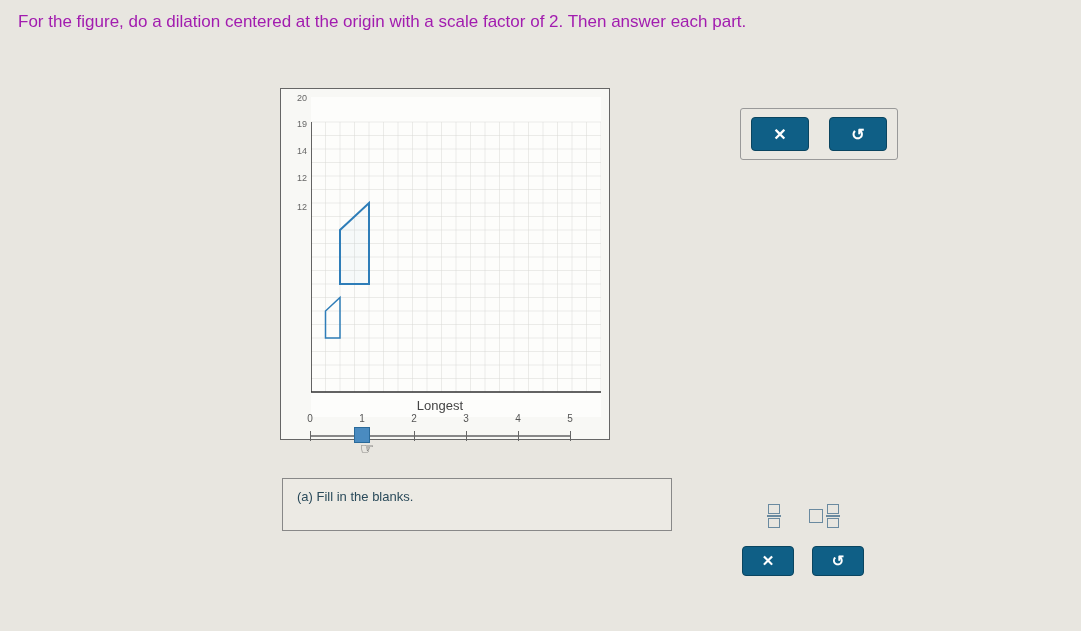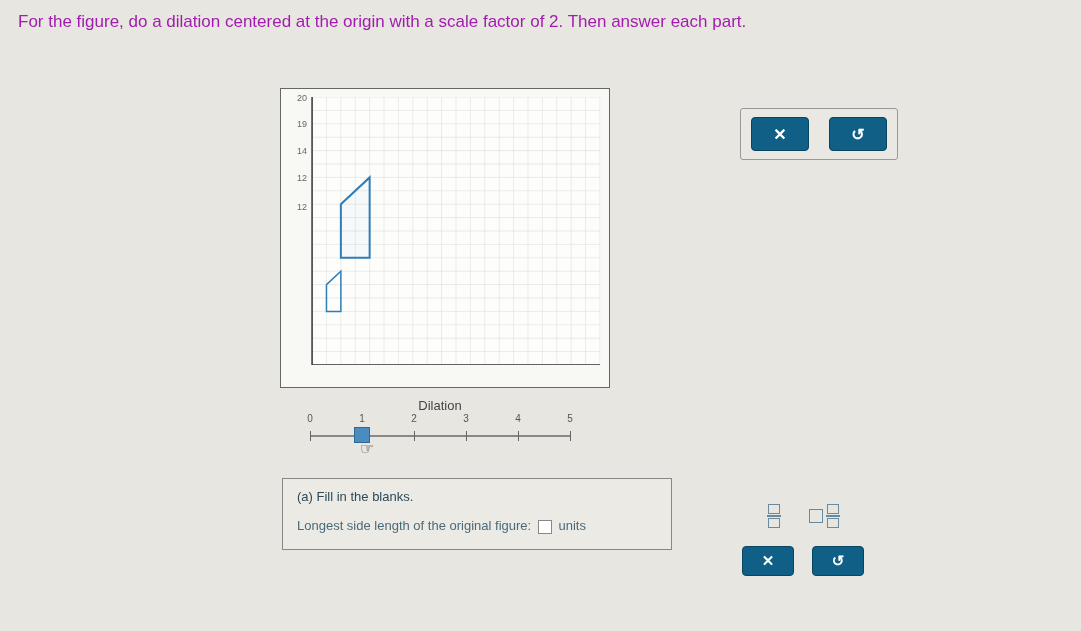--- a/index.html
+++ b/index.html
@@ -19,21 +19,21 @@
     top: 12px;
     left: 18px;
     font-size: 17px;
     color: #a21caf;
   }
   .graph-panel {
     position: absolute;
     top: 88px;
     left: 280px;
     width: 330px;
-    height: 300px;
+    height: 352px;
     background: #f8f8f5;
     border: 1px solid #666;
   }
   .graph-area {
     position: absolute;
     top: 8px;
     left: 30px;
     right: 8px;
     bottom: 22px;
     background: #fdfdfb;
@@ -102,21 +102,21 @@
     color: #333;
     pointer-events: none;
   }
   .question-panel {
     position: absolute;
     top: 478px;
     left: 282px;
     width: 390px;
     border: 1px solid #888;
     background: #eceae4;
-    padding: 10px 14px 3px 14px;
+    padding: 10px 14px 12px 14px;
     font-size: 13px;
   }
   .q-header {
     margin-bottom: 14px;
   }
   .q-line {
     margin: 12px 0;
     color: #4a6a7a;
   }
   .blank-box {
@@ -260,21 +260,21 @@
   </div>
 
   <div class="tick-label y-tick" style="top:4px">20</div>
   <div class="tick-label y-tick" style="top:30px">19</div>
   <div class="tick-label y-tick" style="top:57px">14</div>
   <div class="tick-label y-tick" style="top:84px">12</div>
   <div class="tick-label y-tick" style="top:113px">12</div>
 </div>
 
 <div class="slider-block">
-  <div class="slider-title">Dilation</div>
+  <div class="slider-title">Longest</div>
   <div class="slider-track">
     <div class="slider-line"></div>
     <div class="slider-tick" style="left:0%"></div>
       <div class="slider-num" style="left:0%">0</div>
     <div class="slider-tick" style="left:20%"></div>
       <div class="slider-num" style="left:20%">1</div>
     <div class="slider-tick" style="left:40%"></div>
       <div class="slider-num" style="left:40%">2</div>
     <div class="slider-tick" style="left:60%"></div>
       <div class="slider-num" style="left:60%">3</div>
@@ -282,25 +282,20 @@
       <div class="slider-num" style="left:80%">4</div>
     <div class="slider-tick" style="left:100%"></div>
       <div class="slider-num" style="left:100%">5</div>
     <div class="slider-thumb" style="left:20%"></div>
     <div class="cursor-hand" style="left:22%">☞</div>
   </div>
 </div>
 
 <div class="question-panel">
   <div class="q-header">(a) Fill in the blanks.</div>
-  <div class="q-line">
-    <span>Longest side length of the original figure:</span>
-    <span class="blank-box"></span>
-    <span>units</span>
-  </div>
 </div>
 
 <div class="top-btn-row">
   <div class="btn">
     <span>✕</span>
   </div>
   <div class="btn">
     <span>↺</span>
   </div>
 </div>

